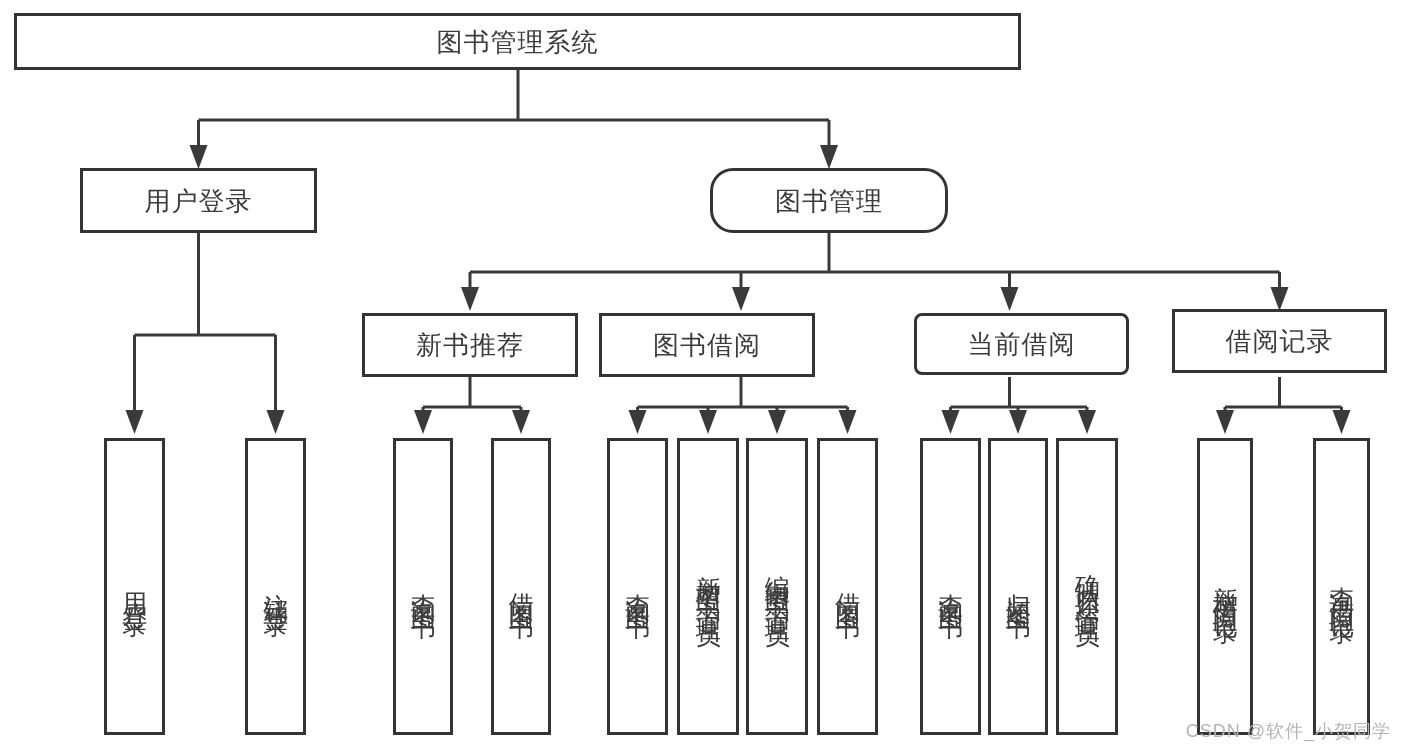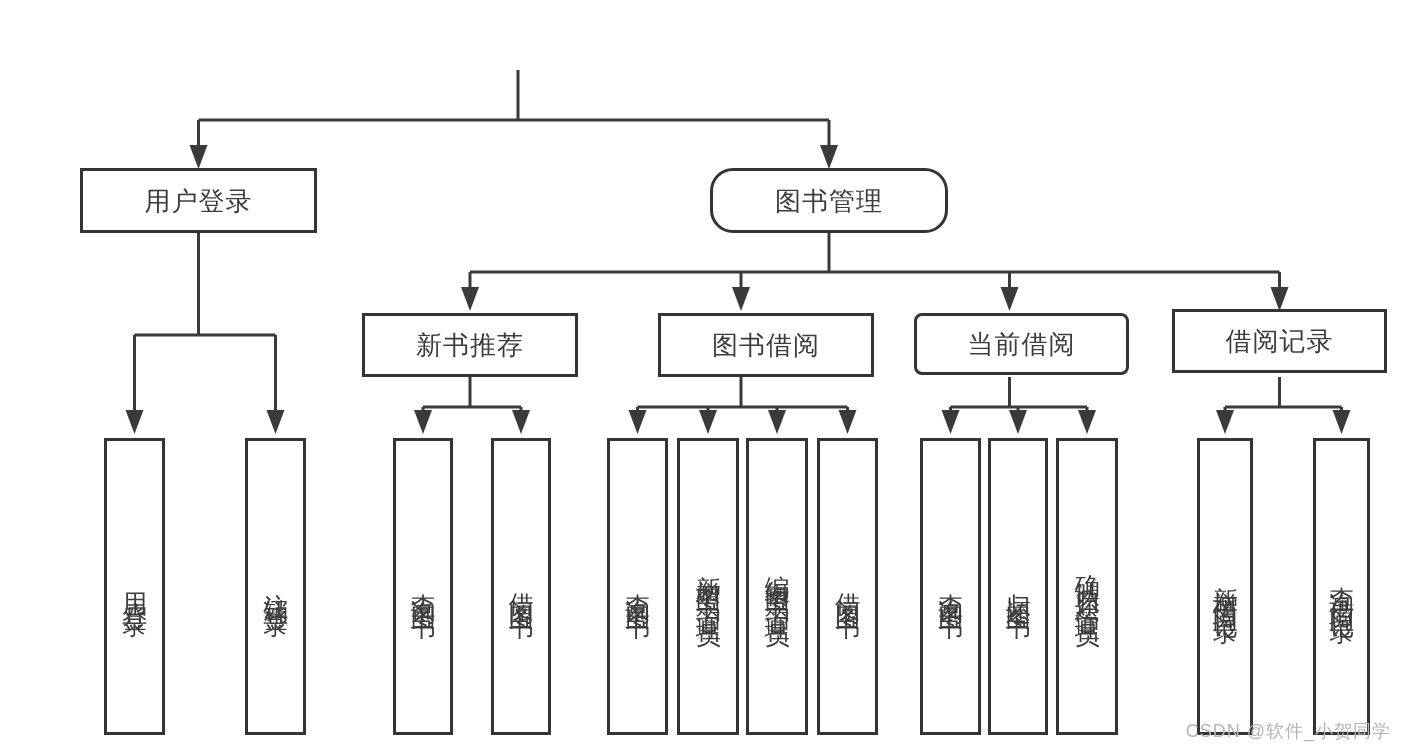--- a/index.html
+++ b/index.html
@@ -100,32 +100,35 @@
       <polygon points="1009,410 1027,410 1018,434"></polygon>
       <polygon points="1078,410 1096,410 1087,434"></polygon>
     </g>
     <g>
       <path d="M1279.5 377 V407 M1225 407 H1341.5 M1225 407 V411 M1341.5 407 V411"></path>
       <polygon points="1216,410 1234,410 1225,434"></polygon>
       <polygon points="1332.5,410 1350.5,410 1341.5,434"></polygon>
     </g>
   </svg>
 
+  <div class="node" style="left:14px; top:13px; width:1007px; height:57px;">
+    <span class="hlabel">图书管理系统</span>
+  </div>
 
   <div class="node" style="left:80px; top:168px; width:237px; height:65px;">
     <span class="hlabel">用户登录</span>
   </div>
   <div class="node" style="left:710px; top:168px; width:238px; height:65px;border-radius:23px;">
     <span class="hlabel">图书管理</span>
   </div>
 
   <div class="node" style="left:362px; top:313px; width:216px; height:64px;">
     <span class="hlabel">新书推荐</span>
   </div>
-  <div class="node" style="left:658px; top:313px; width:216px; height:64px;">
+  <div class="node" style="left:599px; top:313px; width:216px; height:64px;">
     <span class="hlabel">图书借阅</span>
   </div>
   <div class="node" style="left:914px; top:313px; width:215px; height:62px;border-radius:8px;">
     <span class="hlabel">当前借阅</span>
   </div>
   <div class="node" style="left:1172px; top:309px; width:215px; height:64px;">
     <span class="hlabel">借阅记录</span>
   </div>
 
   <div class="node" style="left:104px; top:438px; width:61px; height:297px;">

